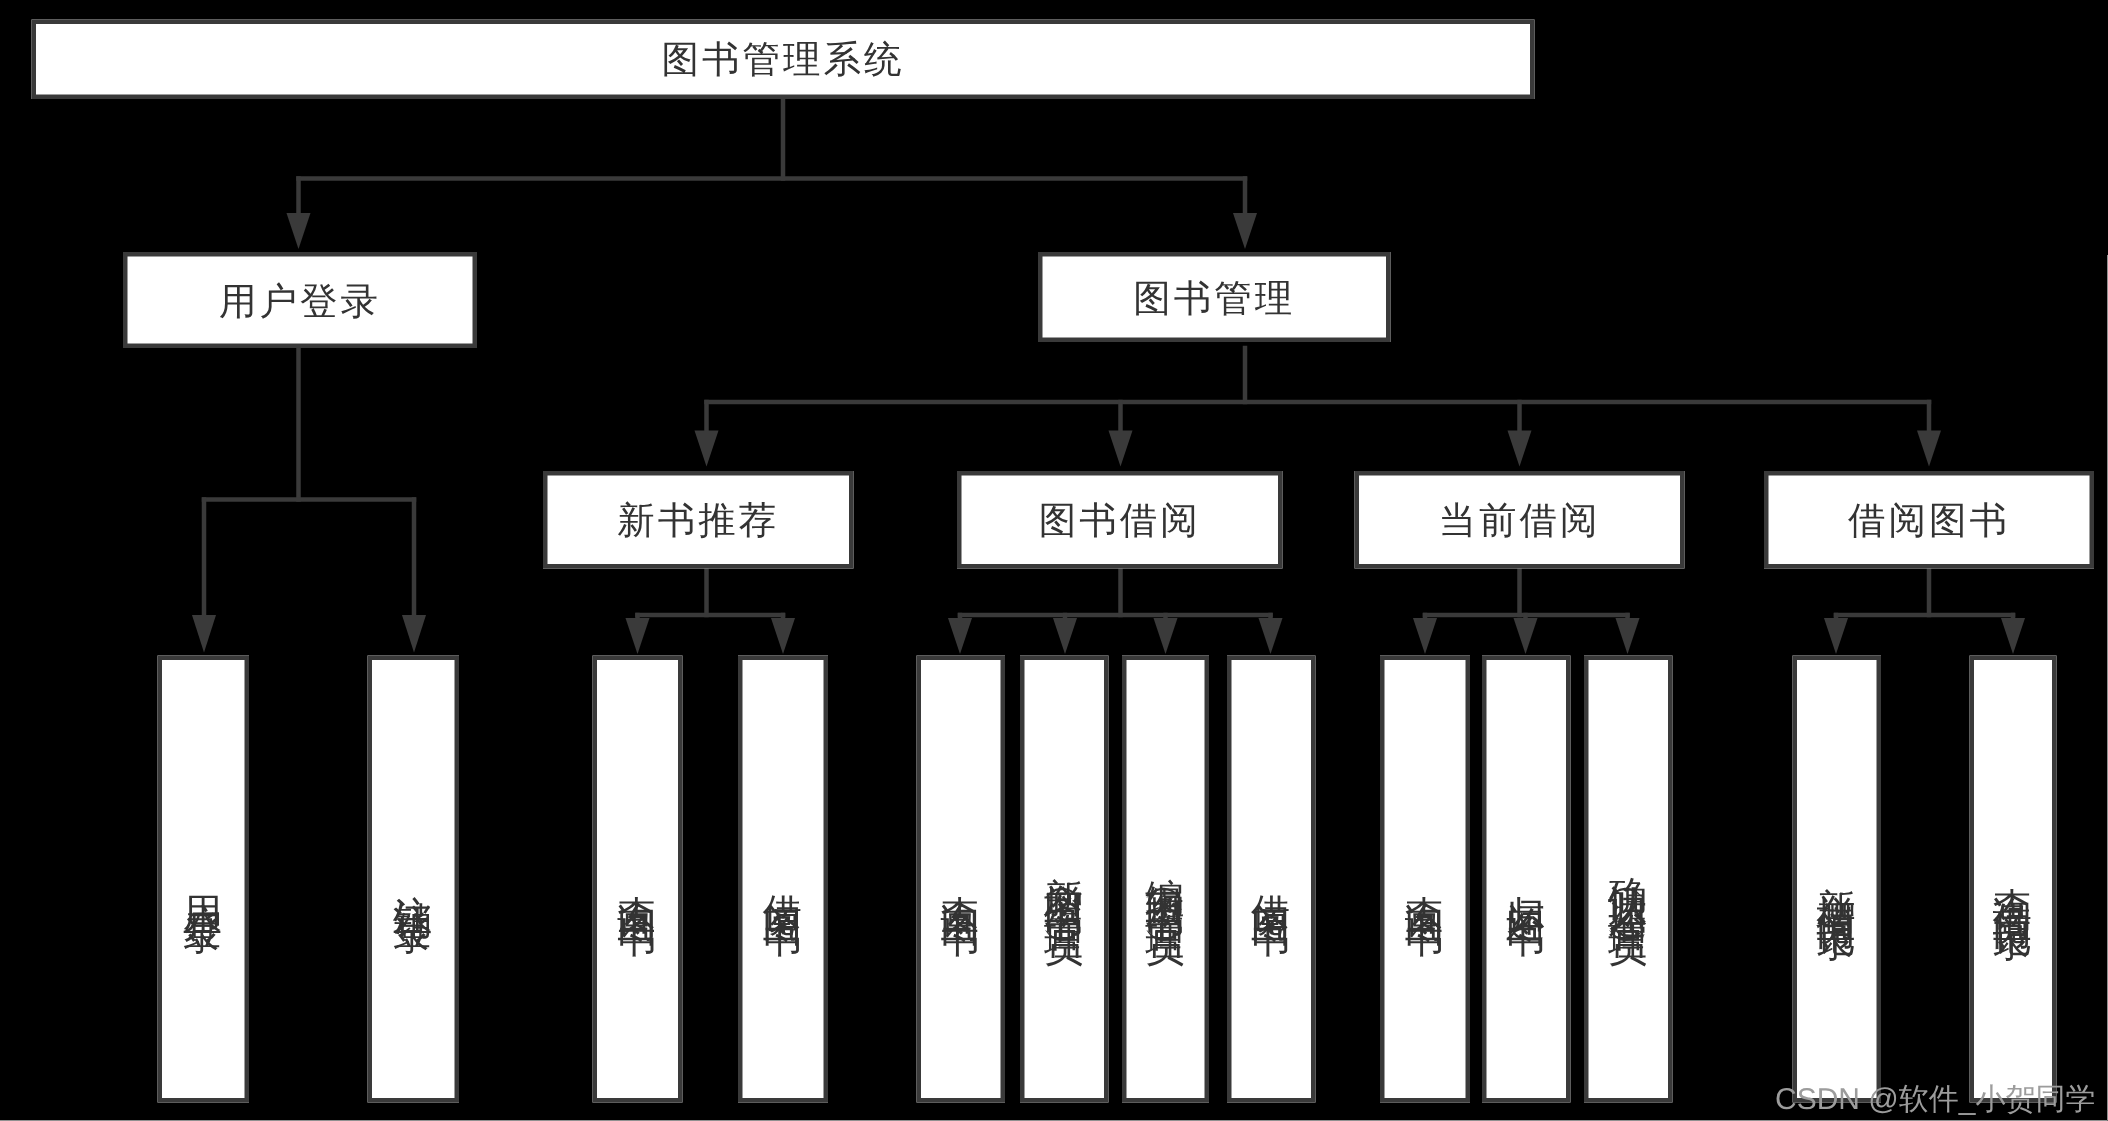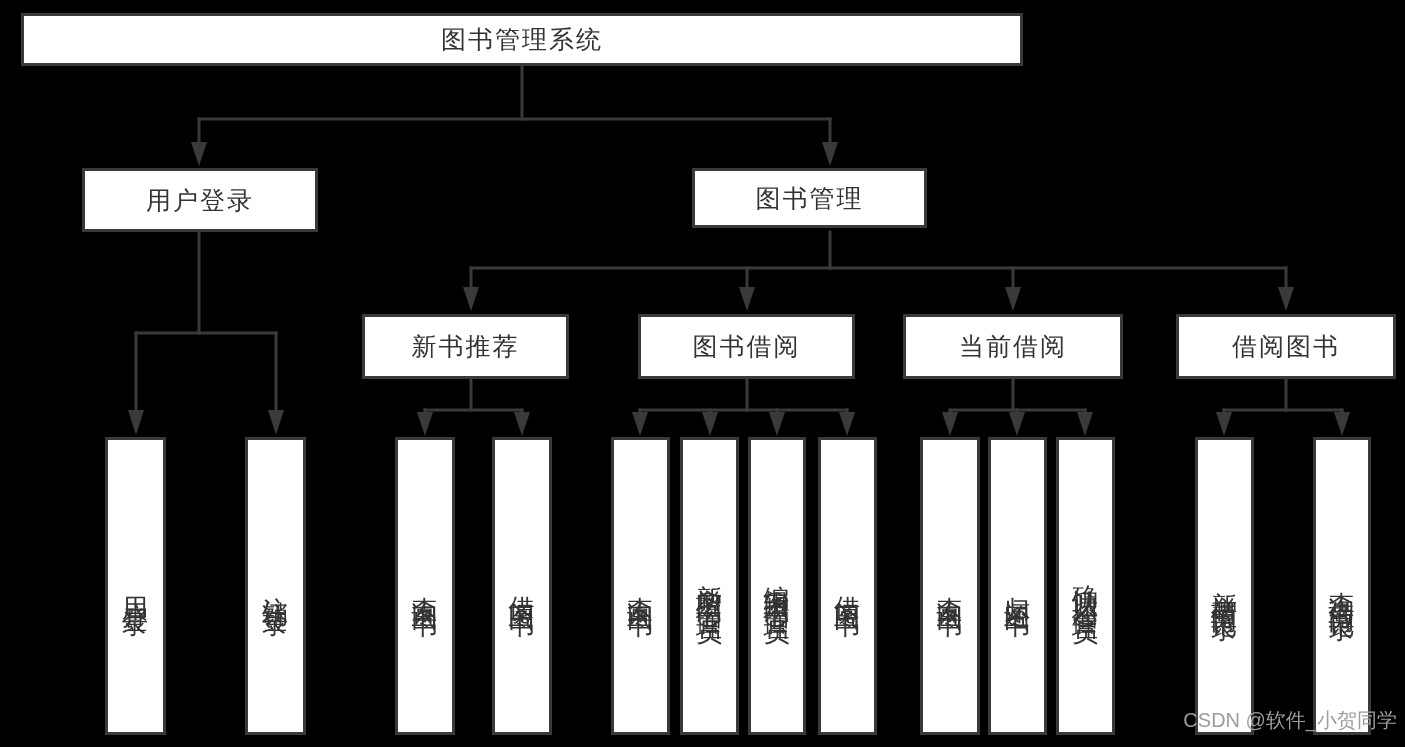--- a/index.html
+++ b/index.html
@@ -42,21 +42,21 @@
     writing-mode: vertical-rl;
     text-orientation: mixed;
     font-size: 26px;
     letter-spacing: 5px;
     line-height: 1;
     white-space: nowrap;
   }
   .watermark {
     position: absolute;
     right: 8px;
-    bottom: 13px;
+    bottom: 1px;
     font-size: 20px;
     color: #9c9c9c;
     z-index: 2;
     white-space: nowrap;
   }
 </style>
 </head>
 <body>
 
 <div class="stage">

